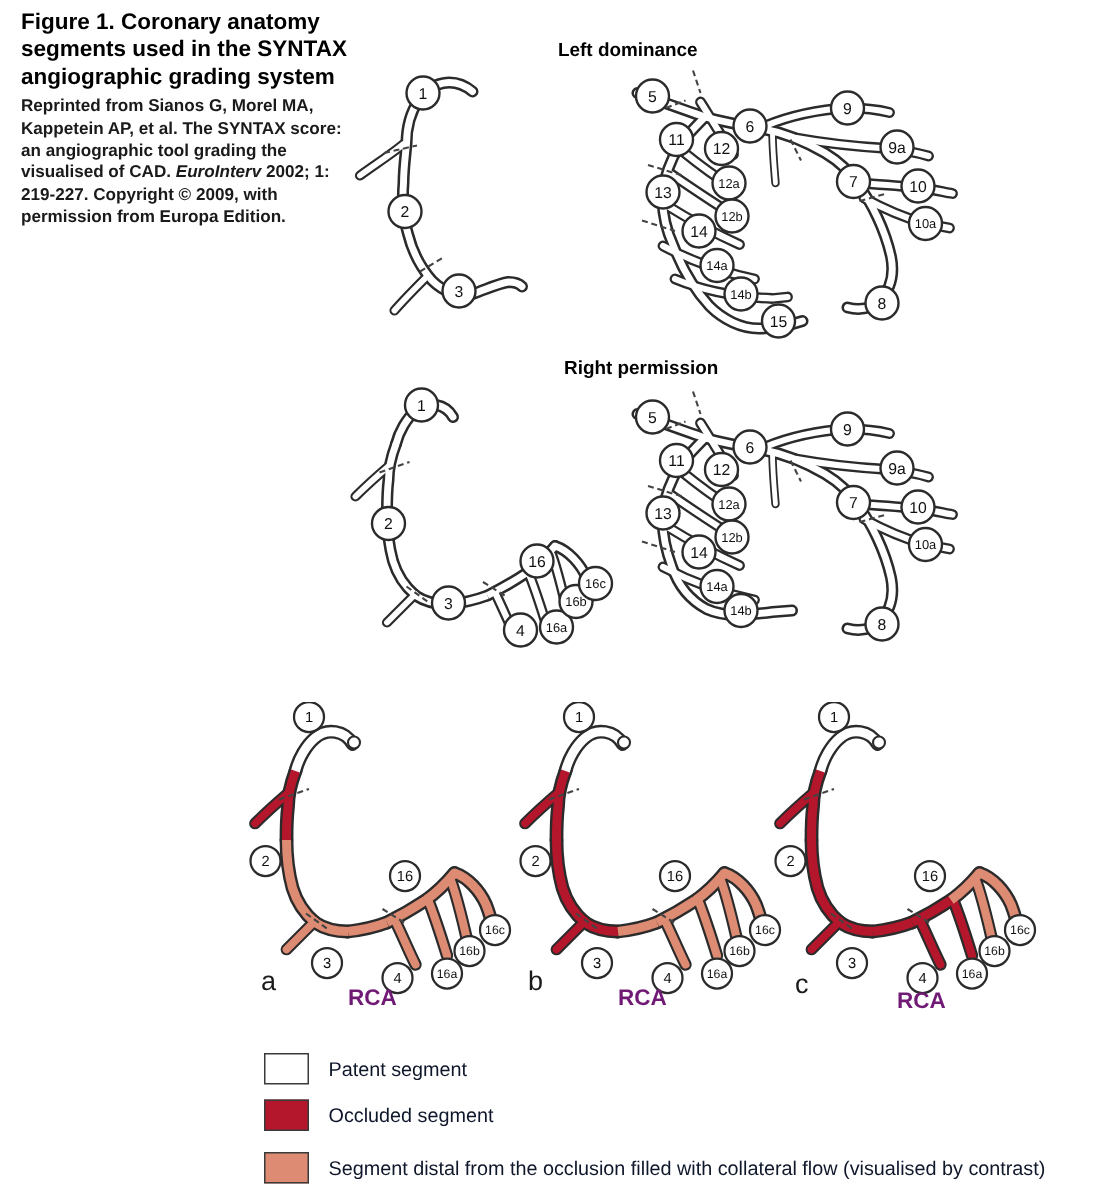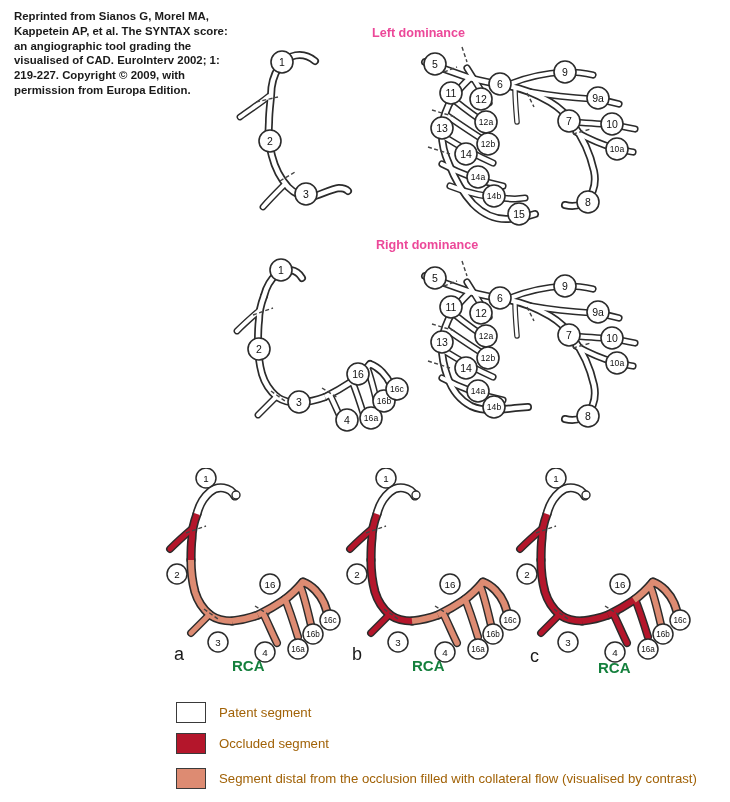--- a/index.html
+++ b/index.html
@@ -1,42 +1,43 @@
 <!DOCTYPE html>
 <html><head>
 <meta charset="utf-8">
 <style>
   html,body{margin:0;padding:0;background:#fff;}
   .page{position:relative;width:730px;height:802px;background:#ffffff;overflow:hidden;
         font-family:"Liberation Sans", sans-serif;color:#111;}
   .caption{position:absolute;left:14px;top:6px;width:220px;}
   .cap-title{font-size:15px;font-weight:bold;line-height:1.22;color:#000;}
   .cap-body{margin-top:3px;font-size:11.4px;line-height:1.3;font-weight:bold;color:#1a1a1a;}
-  .cap-body .jrnl{margin-top:40px;}
-  .sec-title{position:absolute;font-size:12.6px;font-weight:bold;color:#ec4899;padding-left:27px;}
+  .cap-body .jrnl{font-style:italic;margin-top:40px;}
+  .sec-title{position:absolute;font-size:12.6px;font-weight:bold;color:#000000;padding-left:27px;}
   .diagram{position:absolute;}
   .diagram svg{display:block;}
   .ex-letter{position:absolute;font-size:18px;color:#1a1a1a;}
-  .ex-artery{position:absolute;font-size:15px;font-weight:bold;color:#15803d;}
+  .ex-artery{position:absolute;font-size:15px;font-weight:bold;color:#701a75;}
   .legend{position:absolute;left:176px;top:701px;width:550px;height:96px;}
   .legend-row{position:absolute;left:0;height:22px;display:flex;align-items:center;}
   .swatch{display:inline-block;width:30px;height:21px;border:1.6px solid #3a3a3a;box-sizing:border-box;}
-  .legend-label{margin-left:13px;font-size:13.2px;color:#a16207;white-space:nowrap;}
+  .legend-label{margin-left:13px;font-size:13.2px;color:#0f172a;white-space:nowrap;}
 </style>
 </head>
 <body>
 
 <div class="page">
 
   <div class="caption">
+    <div class="cap-title">Figure 1. Coronary anatomy segments used in the SYNTAX angiographic grading system</div>
     <div class="cap-body"><span>Reprinted from Sianos G, Morel MA, Kappetein AP, et al. The SYNTAX score: an angiographic tool grading the visualised of CAD. </span><span class="jrnl">EuroInterv</span><span> 2002; 1: 219-227. Copyright © 2009, with permission from Europa Edition.</span></div>
   </div>
 
   <div class="sec-title" style="left:345px;top:26px;">Left dominance</div>
-  <div class="sec-title" style="left:349px;top:238px;">Right dominance</div>
+  <div class="sec-title" style="left:349px;top:238px;">Right permission</div>
 
   <div class="diagram" id="d-ld-rca" style="left:225px;top:40px;">
       <svg width="150" height="185" viewBox="0 0 150 185">
         <path d="M 44,56 C 37,62 26,69 15,77" fill="none" stroke="#2b2b2b" stroke-width="6.80" stroke-linecap="round" stroke-linejoin="round"></path>
         <path d="M 60,144 C 53,151 45,159 38,167" fill="none" stroke="#2b2b2b" stroke-width="6.80" stroke-linecap="round" stroke-linejoin="round"></path>
         <path d="M 90,21 C 78,11 62,14 54,27 C 48,36 46,46 46,56 C 45,66 44,74 44,82 C 43,94 44,106 47,116 C 50,128 56,139 63,147 C 71,155 81,158 90,156 C 99,153 107,149 114,148 C 118,148 121,149 123,151" fill="none" stroke="#2b2b2b" stroke-width="8.00" stroke-linecap="round" stroke-linejoin="round"></path>
         <path d="M 44,56 C 37,62 26,69 15,77" fill="none" stroke="#ffffff" stroke-width="3.91" stroke-linecap="round" stroke-linejoin="round"></path>
         <path d="M 60,144 C 53,151 45,159 38,167" fill="none" stroke="#ffffff" stroke-width="3.91" stroke-linecap="round" stroke-linejoin="round"></path>
         <path d="M 90,21 C 78,11 62,14 54,27 C 48,36 46,46 46,56 C 45,66 44,74 44,82 C 43,94 44,106 47,116 C 50,128 56,139 63,147 C 71,155 81,158 90,156 C 99,153 107,149 114,148 C 118,148 121,149 123,151" fill="none" stroke="#ffffff" stroke-width="4.60" stroke-linecap="round" stroke-linejoin="round"></path>
         <path d="M 31,62 L 53,57" fill="none" stroke="#444" stroke-width="1.4" stroke-dasharray="4 2.5"></path>

